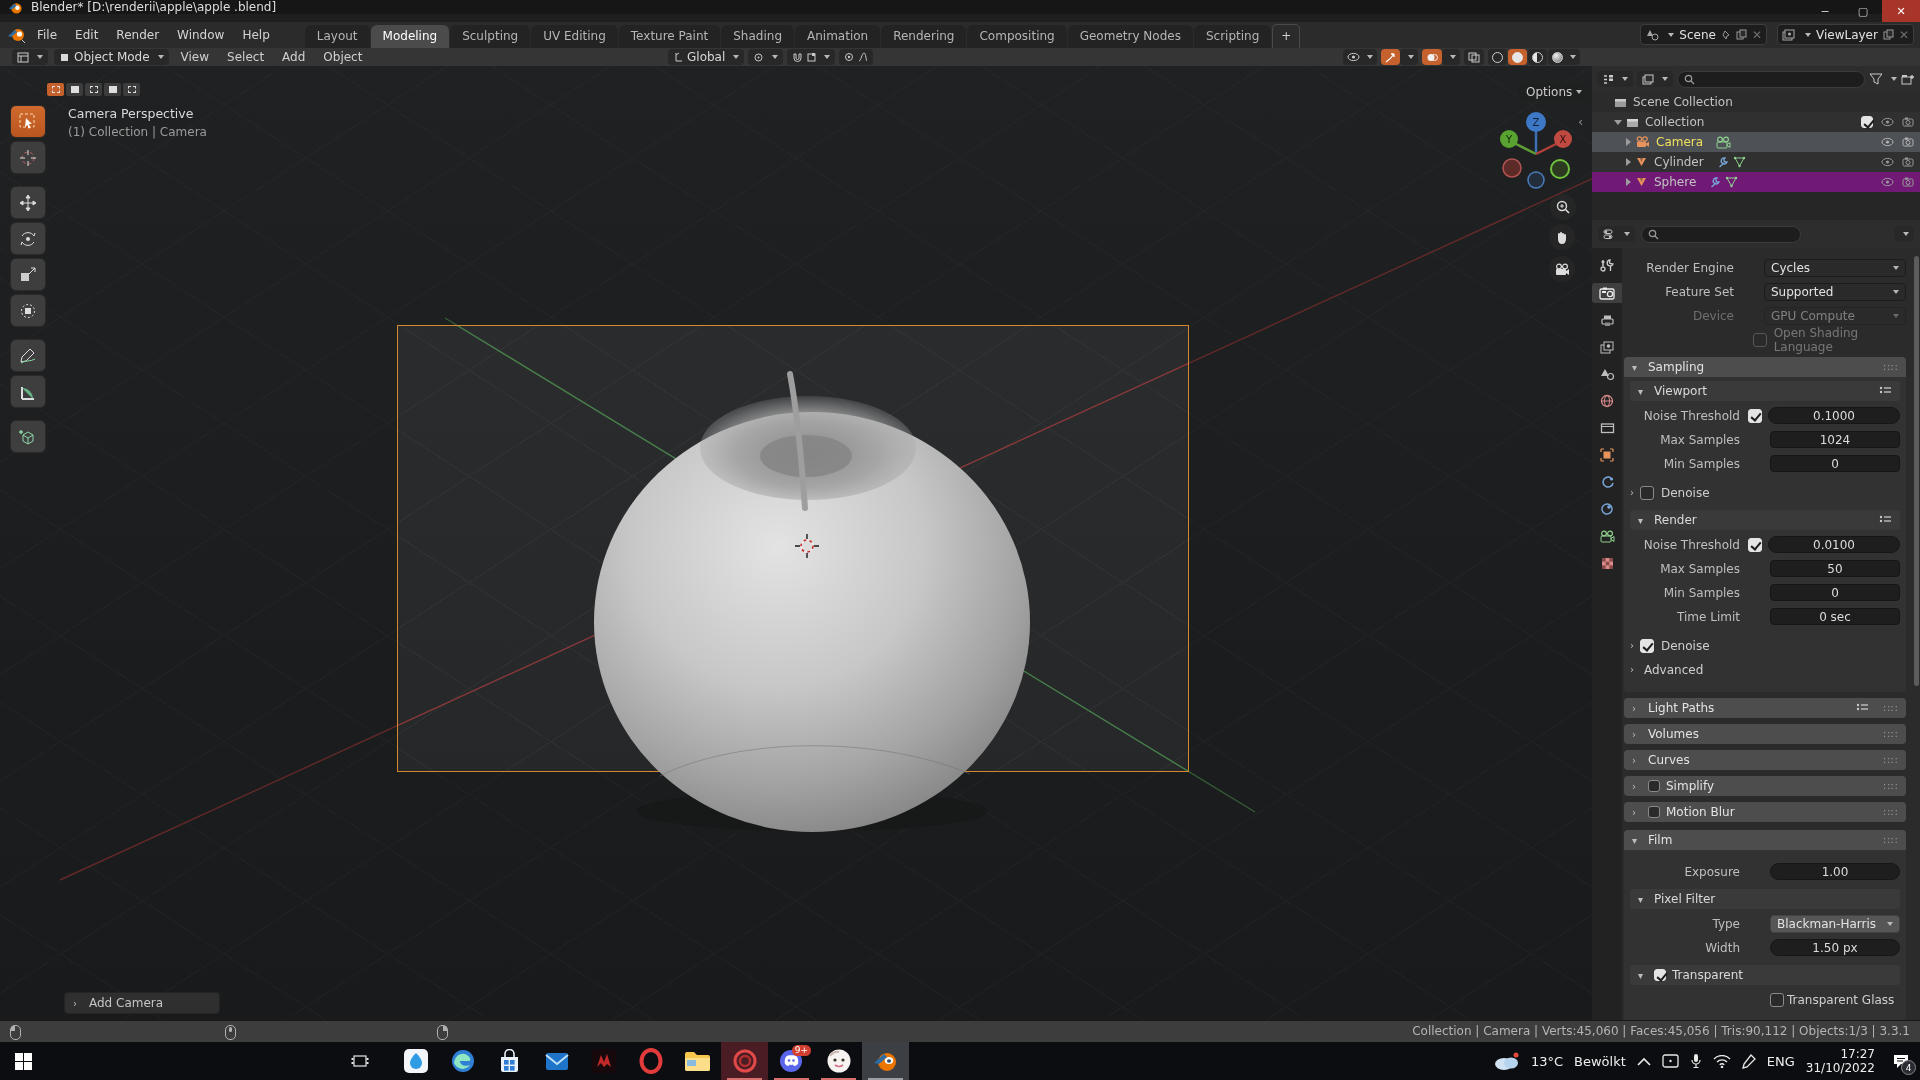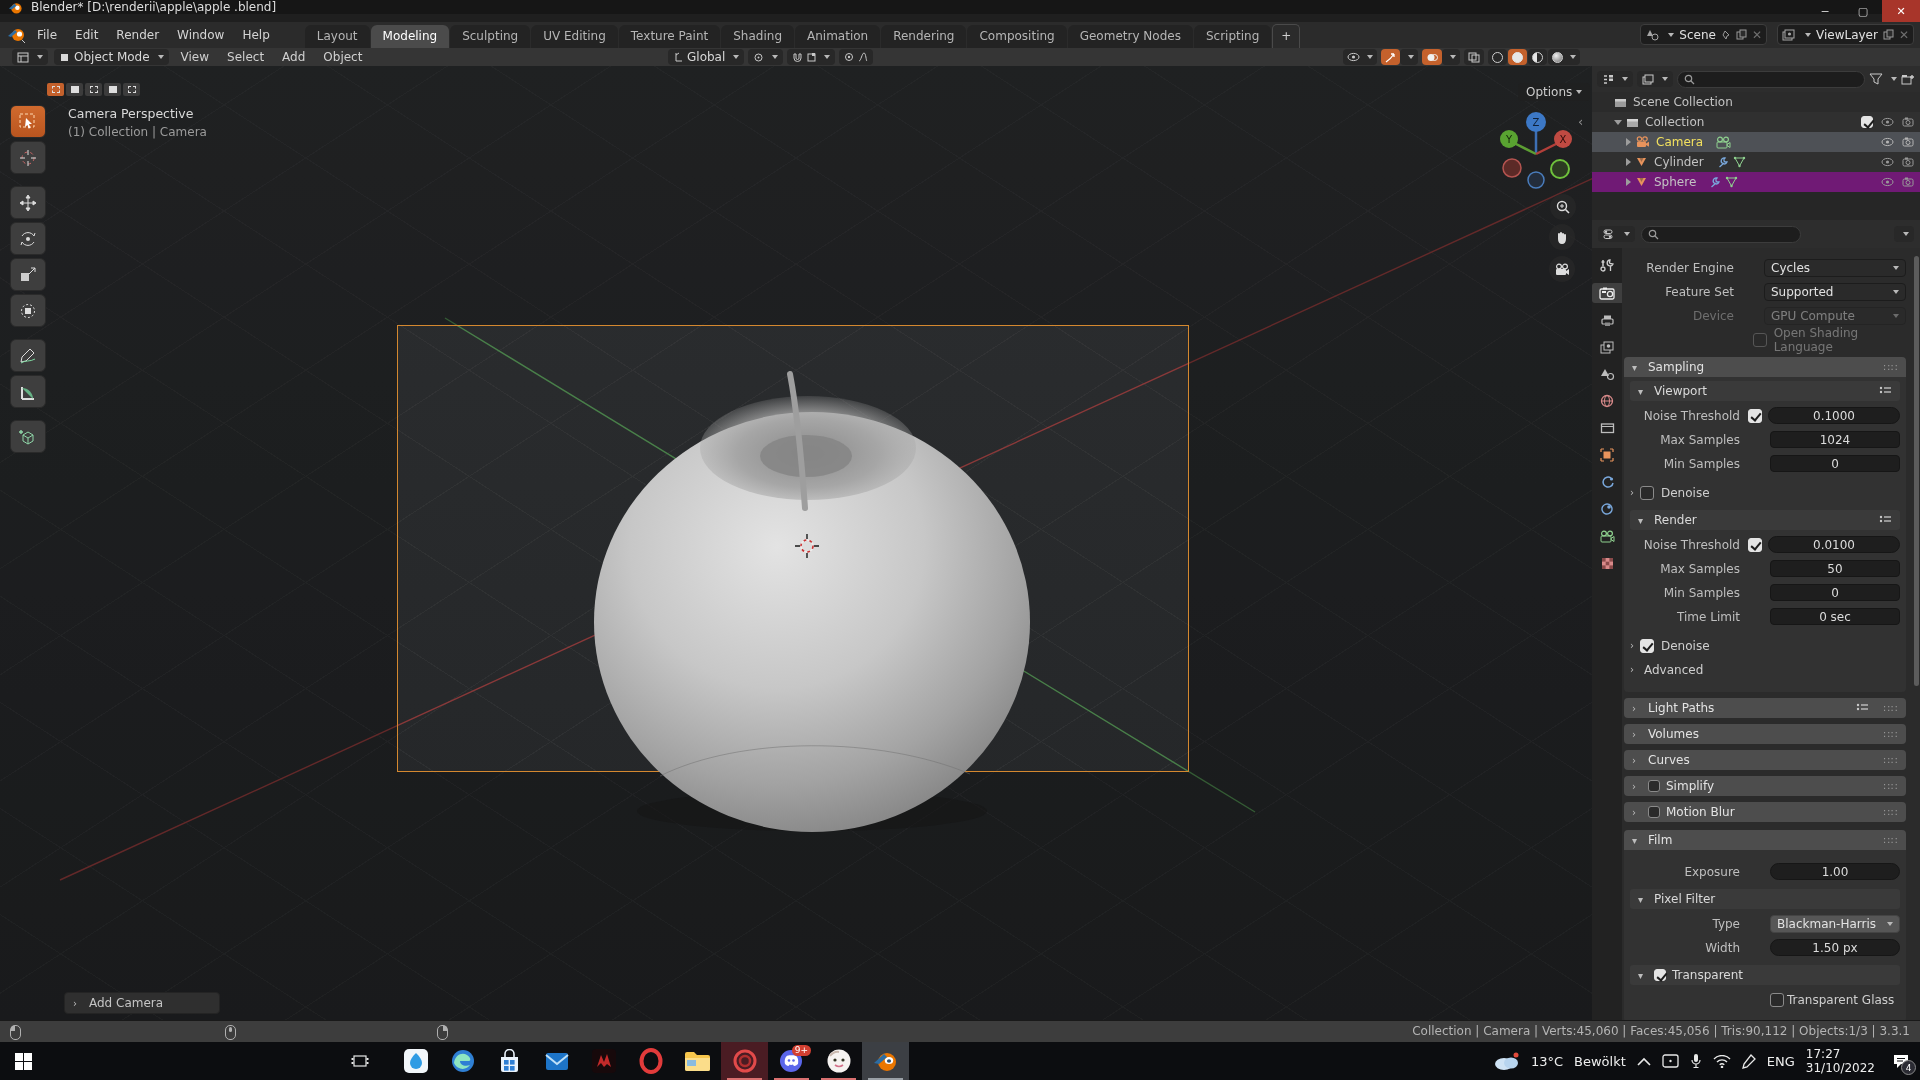--- a/index.html
+++ b/index.html
@@ -111,21 +111,21 @@
   .tsearch input::placeholder{color:#b5b5b5}
   .taskview{position:absolute;left:338px;top:0;width:44px;height:38px;display:flex;align-items:center;justify-content:center}
   .apps{position:absolute;left:392px;top:0;display:flex;height:38px}
   .app{width:47px;height:38px;display:flex;align-items:center;justify-content:center;position:relative}
   .app.activebg{background:#4a1c23}
   .app.focusbg{background:#3c3f44}
   .app .runline{position:absolute;left:6px;right:6px;bottom:0;height:2px;background:#d97070}
   .app .runline.g{background:#9aa0a6}
   .badge{position:absolute;right:4px;top:3px;background:#d23f31;color:#fff;border-radius:8px;font-size:9px;padding:0 3px;line-height:11px}
   .tright{position:absolute;right:4px;top:0;height:38px;display:flex;align-items:center;gap:11px;color:#eee;font-size:13px}
-  .clock{text-align:left;font-size:12px;line-height:14px}
+  .clock{text-align:right;font-size:12px;line-height:14px}
   .notif{position:relative;width:30px;height:30px;display:flex;align-items:center;justify-content:center}
   .notif .nbadge{position:absolute;right:0;bottom:1px;background:#2b2b33;border:1px solid #888;color:#fff;border-radius:50%;width:15px;height:15px;font-size:9px;display:flex;align-items:center;justify-content:center}
 </style>
 </head>
 <body>
 
 <div class="titlebar">
   <svg class="blogo" viewBox="0 0 16 16">
       <circle cx="9" cy="9" r="5.5" fill="#ea7600"></circle>
       <circle cx="10" cy="8.2" r="2.4" fill="#fff"></circle>

